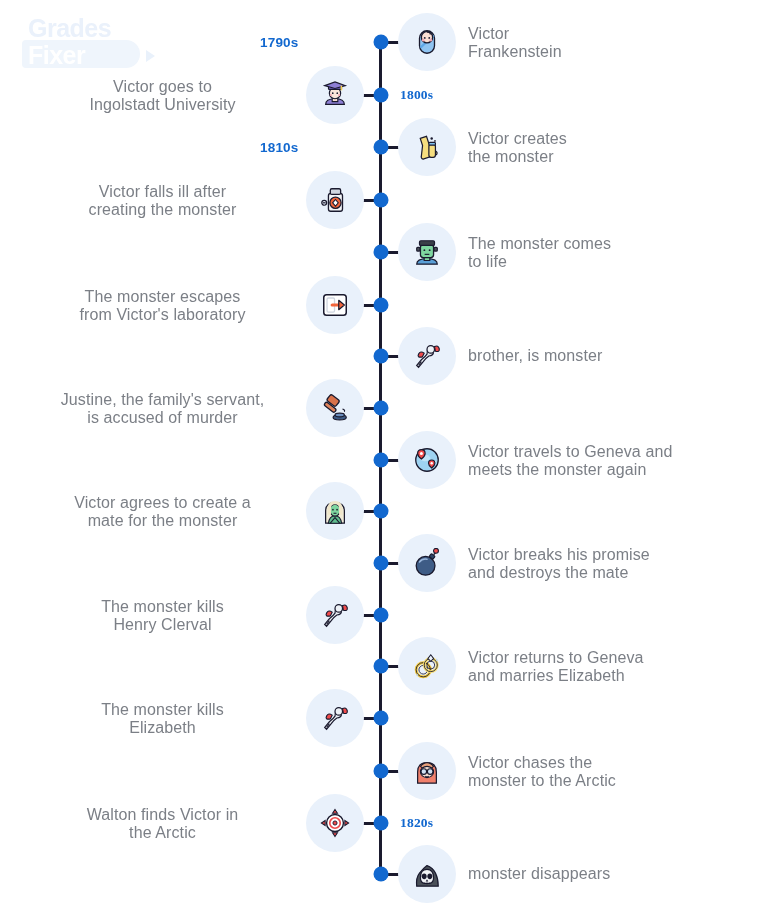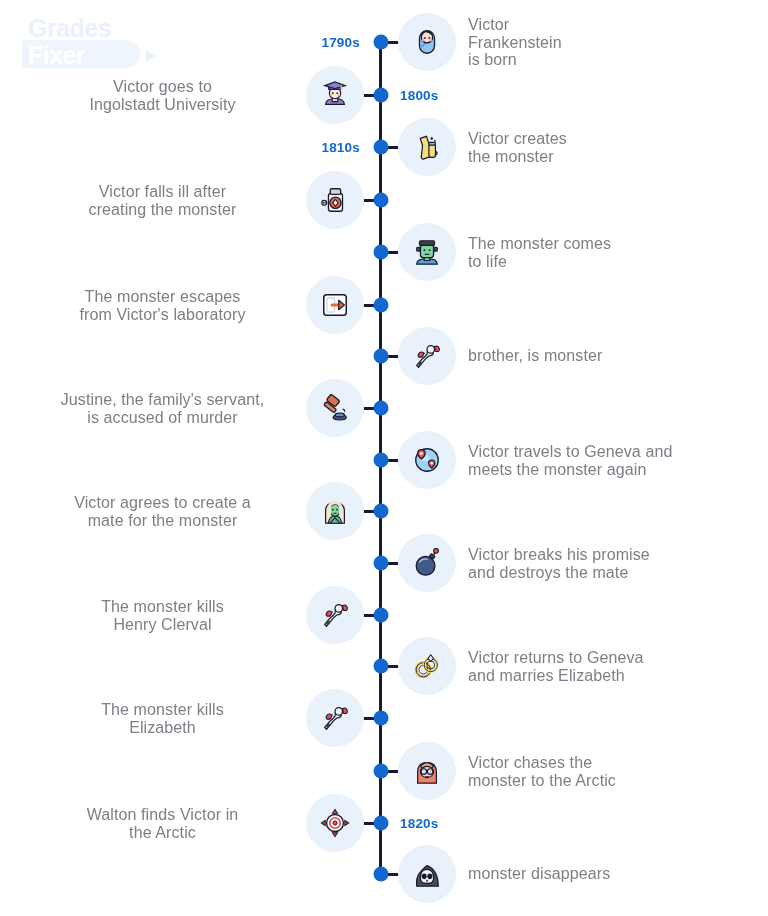--- a/index.html
+++ b/index.html
@@ -136,22 +136,22 @@
 
   
   .decade {
     position: absolute;
     font-size: 13.5px;
     font-weight: bold;
     color: #1268cf;
     transform: translateY(-50%);
     letter-spacing: 0.2px;
   }
-  .decade.on-right { left: 400px; }
-  .decade.on-left  { left: 260px; width: 100px; text-align: right; }
+  .decade.on-right { left: 400px; font-family: Liberation Serif, serif; }
+  .decade.on-left  { left: 260px; width: 100px; text-align: left; }
 </style>
 </head>
 <body>
 
 <div id="root">
 
   <div id="logo">
     <div class="lg-top">Grades</div>
     <div class="lg-plate"></div>
     <div class="lg-bot">Fixer</div>
@@ -172,21 +172,20 @@
             <circle cx="13.6" cy="11.6" r="1" fill="#1a1a2e"></circle>
             <circle cx="18.4" cy="11.6" r="1" fill="#1a1a2e"></circle>
             <circle cx="12" cy="14" r="1.4" fill="#f4a9b4"></circle>
             <circle cx="20" cy="14" r="1.4" fill="#f4a9b4"></circle>
             <path d="M16 5.5 q3.5 -0.5 3.5 2.5" fill="none" stroke="#1a1a2e" stroke-width="1.3"></path>
           </svg>
         </div>
         <div class="caption">
           <div>Victor</div>
           <div>Frankenstein</div>
-          <div>is born</div>
         </div>
         <div class="decade on-left">1790s</div>
       </div>
       <div class="row left" style="top: 95px;">
         <div class="stub"></div>
         <div class="dot"></div>
         <div class="bubble">
           <svg width="30" height="30" viewBox="0 0 32 32">
             <path d="M6 26 q0-6 10-6 t10 6z" fill="#8d7fd4" stroke="#1a1a2e" stroke-width="1.3"></path>
             <path d="M13 19h6v4h-6z" fill="#f6dfd2" stroke="#1a1a2e" stroke-width="1.2"></path>

